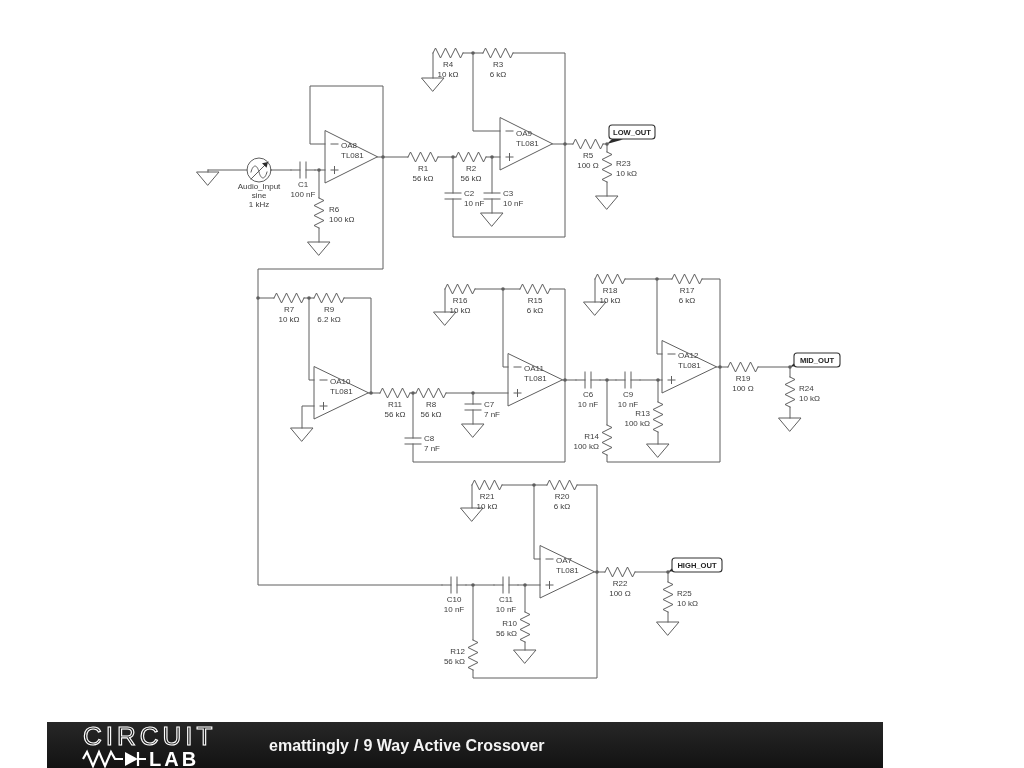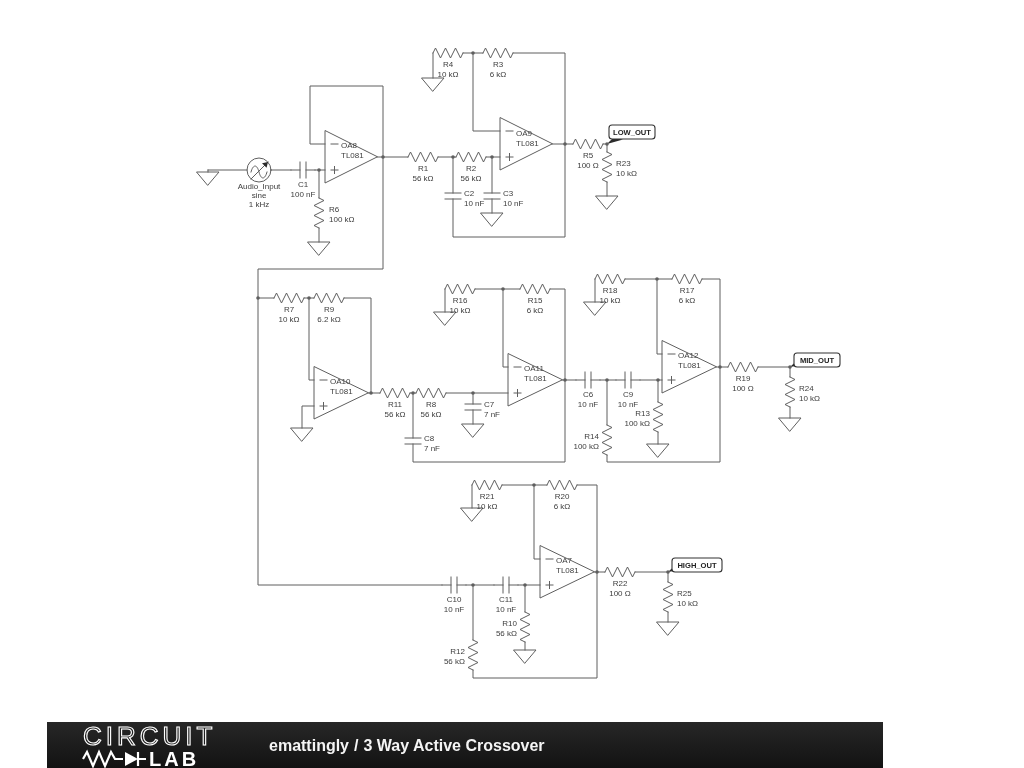--- a/index.html
+++ b/index.html
@@ -355,17 +355,17 @@
 
 <div class="footer">
   <svg class="logo" width="160" height="46" viewBox="0 0 160 46">
     <text class="logo-outline" x="2" y="23">CIRCUIT</text>
     <path class="logo-sym" d="M2,37 l4,-7 l6,14 l6,-14 l6,14 l6,-14 l4,7 h8"></path>
     <path d="M44,30 l13,7 l-13,7 z" fill="#ffffff"></path>
     <path class="logo-sym" d="M57,30 v14 M57,37 h8"></path>
     <text class="logo-lab" x="68" y="44">LAB</text>
   </svg>
   <div class="meta">
-    <div class="l1"><span class="author">emattingly</span><span class="sep">/</span><span class="title">3 Way Active Crossover</span></div>
+    <div class="l1"><span class="author">emattingly</span><span class="sep">/</span><span class="title">9 Way Active Crossover</span></div>
   </div>
 </div>
 
 </div>
 
 </body></html>

